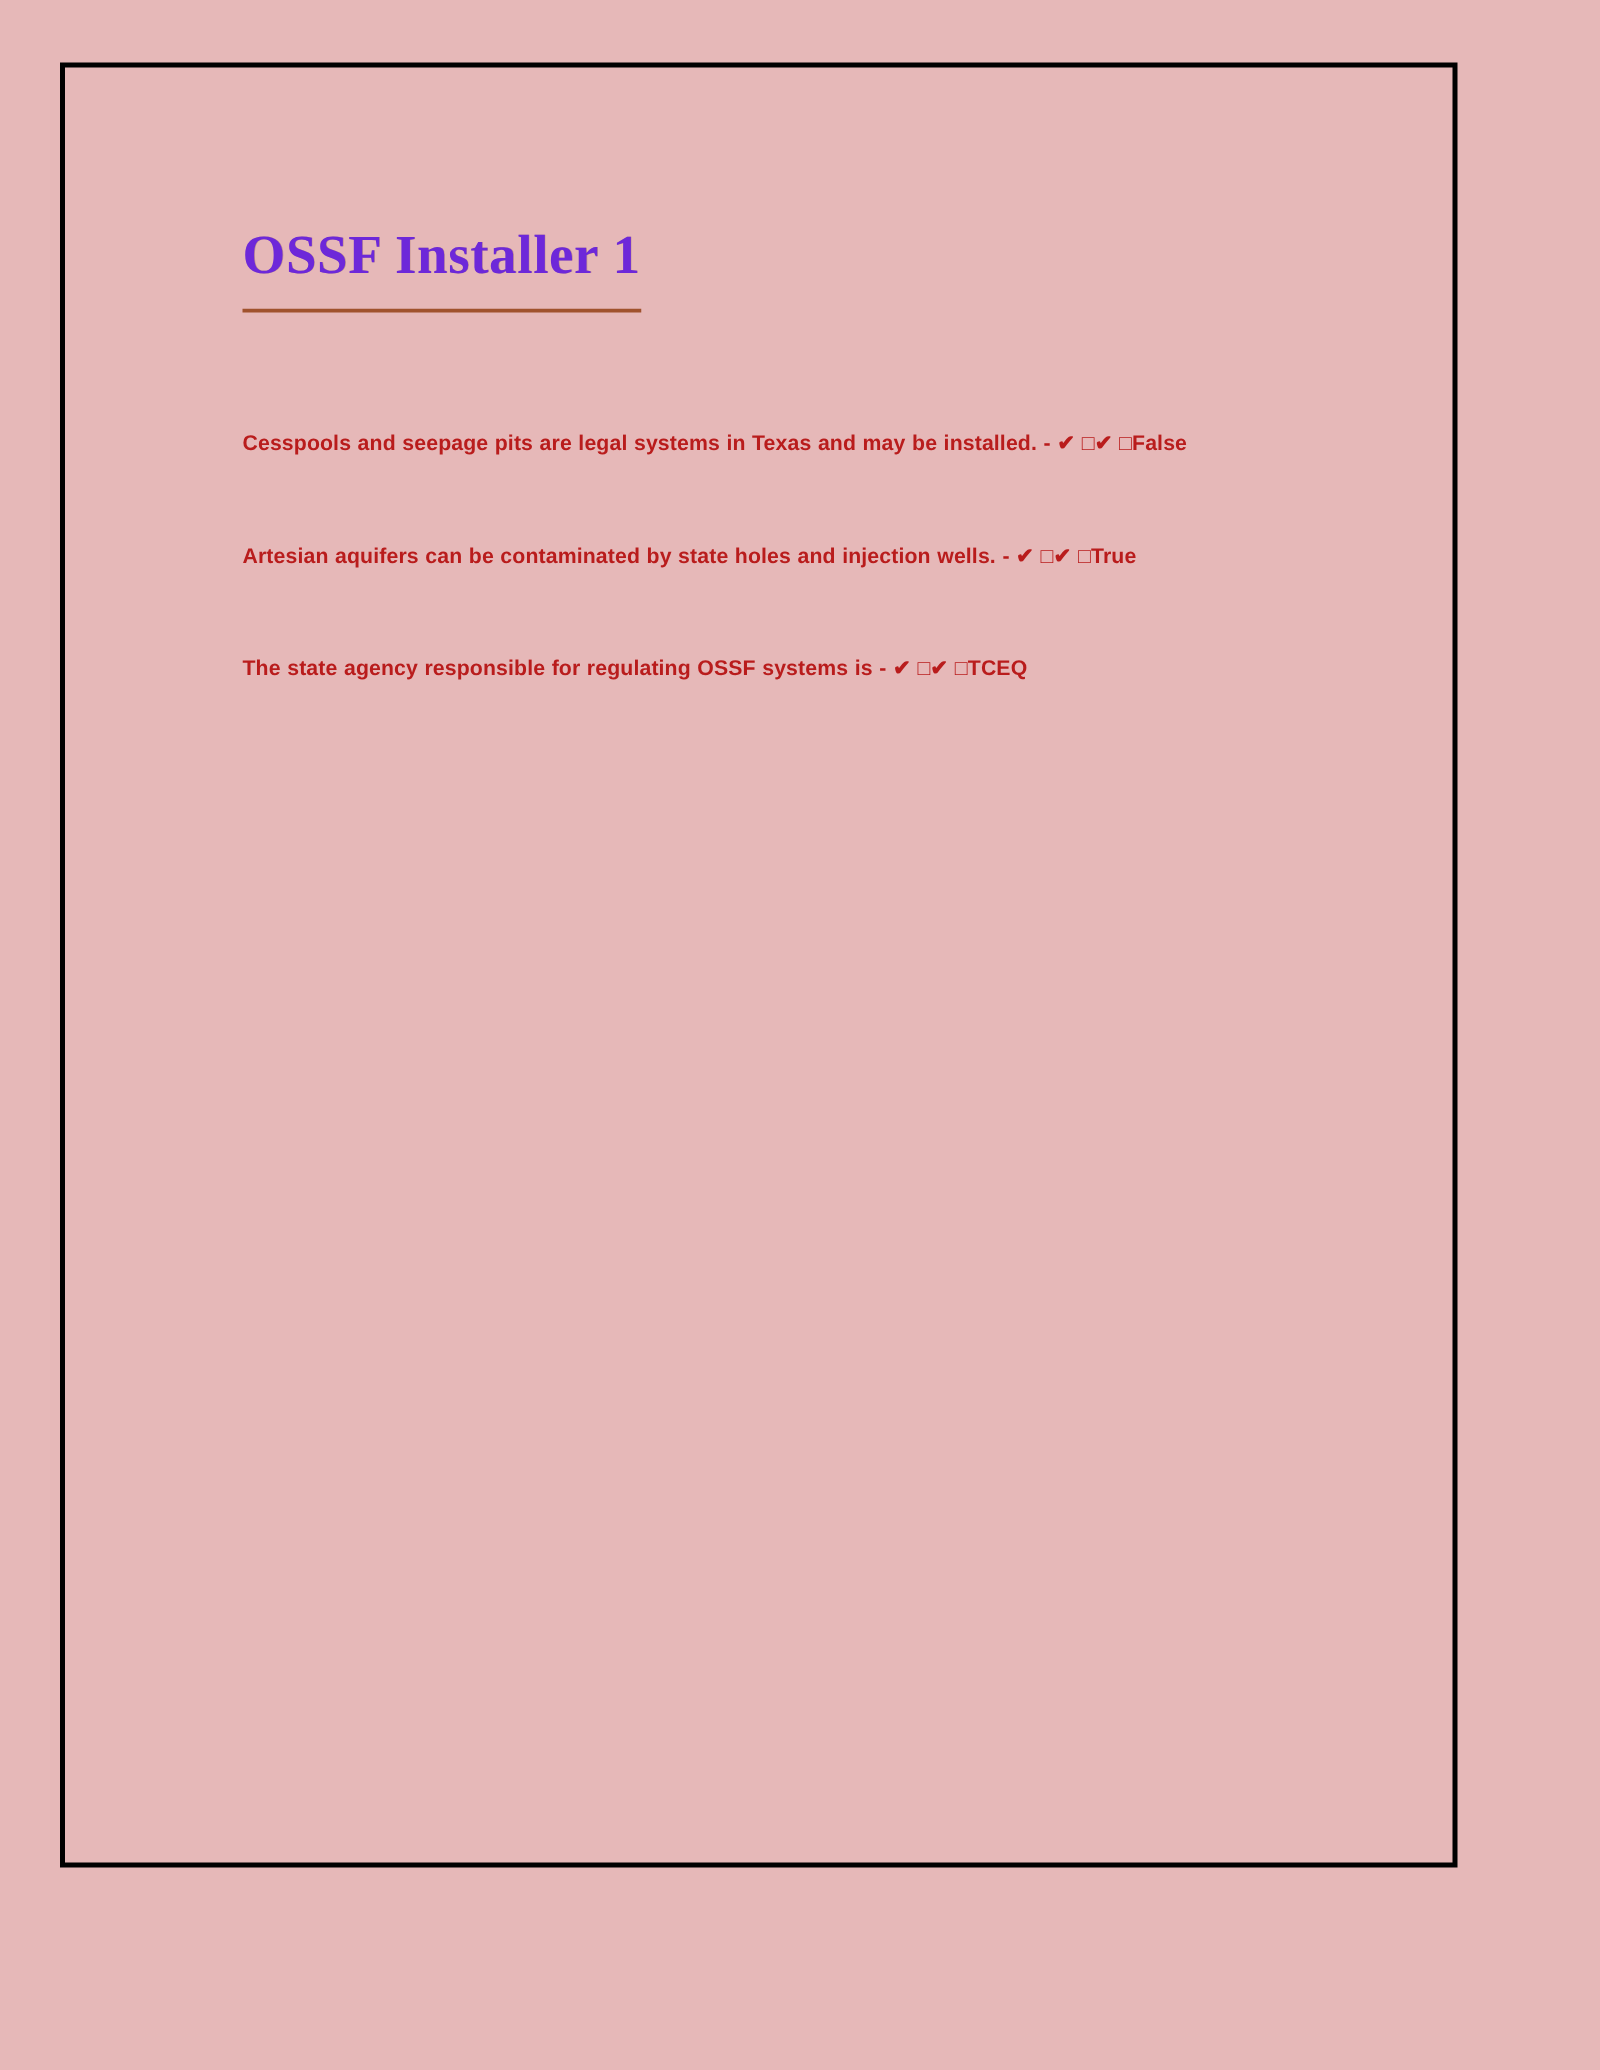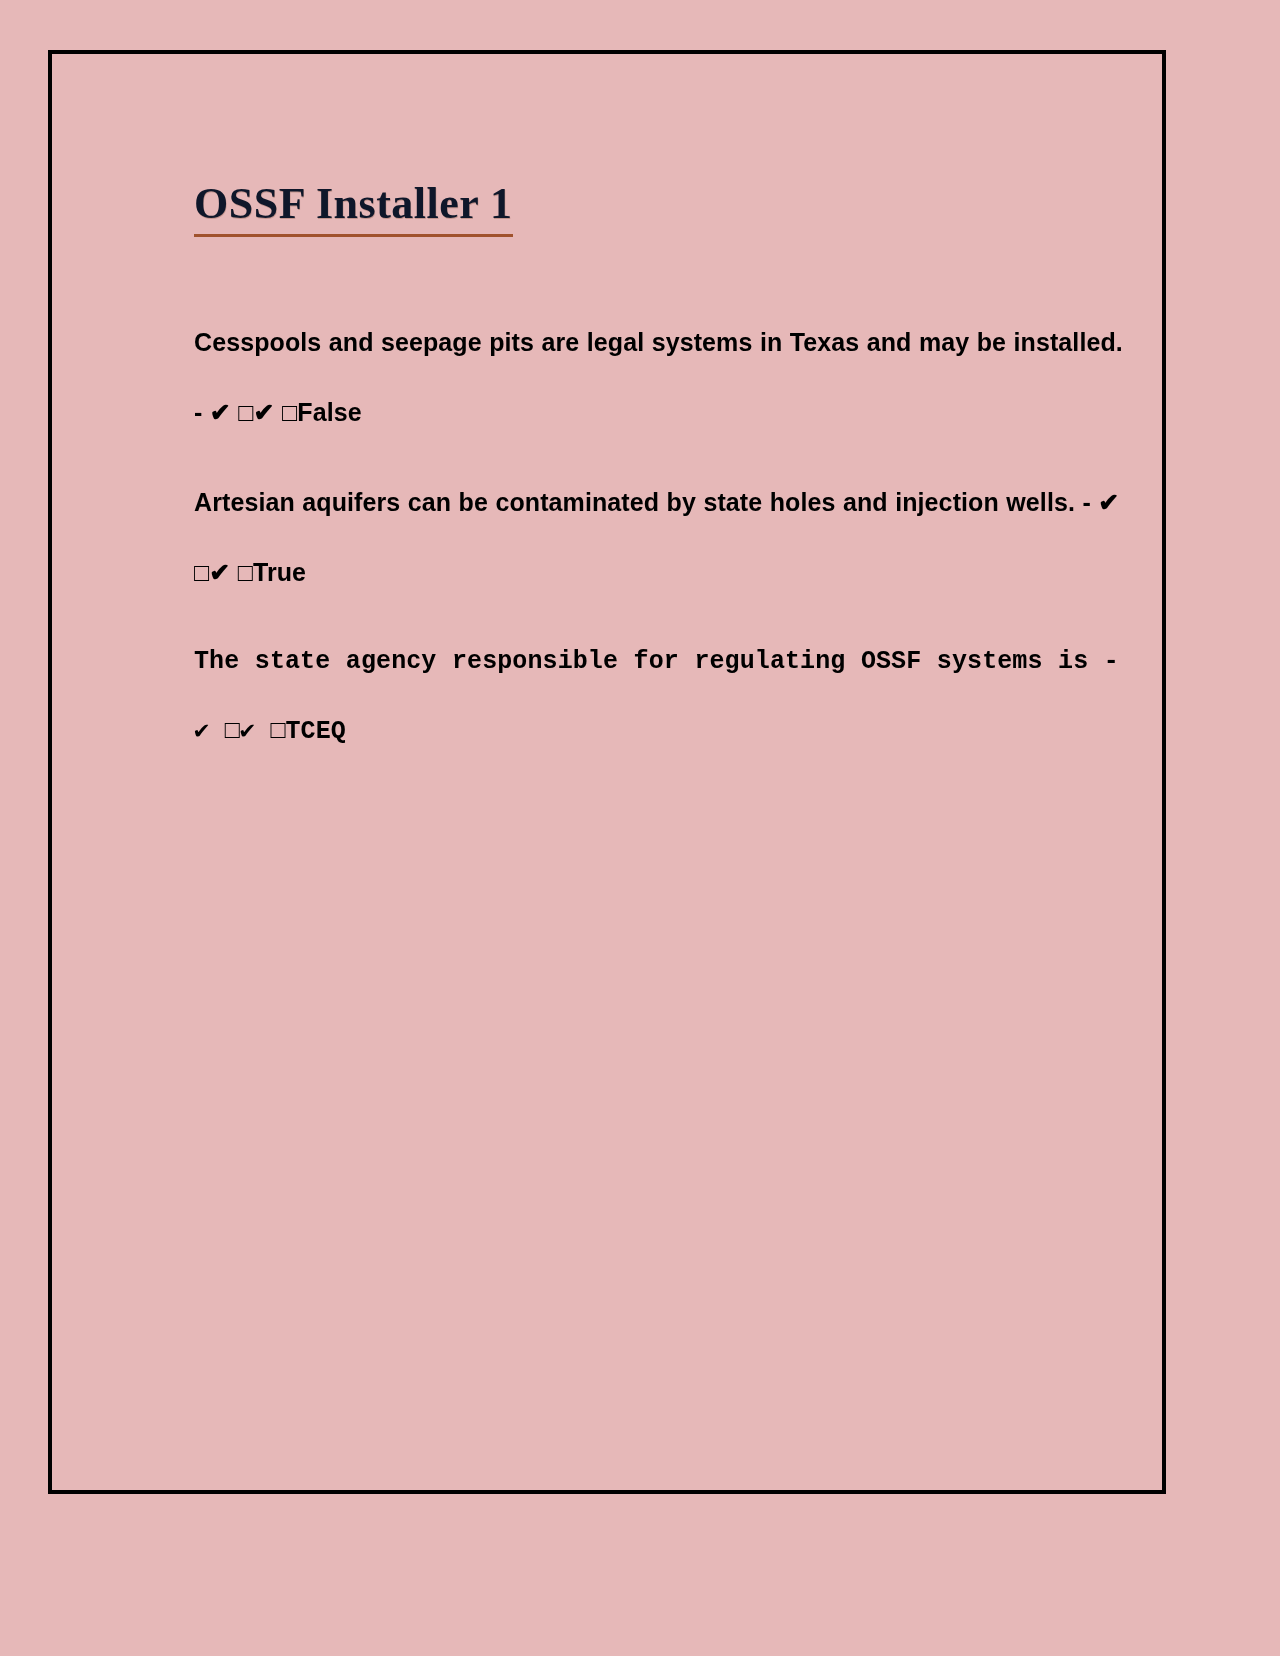--- a/index.html
+++ b/index.html
@@ -34,45 +34,44 @@
     position: absolute;
     left: 142px;
     top: 128px;
     width: 930px;
   }
   .doc-title {
     font-family: "Liberation Serif", serif;
     font-weight: bold;
     font-size: 44px;
     line-height: 1.0;
-    color: #0f172a;
+    color: #6d28d9;
     letter-spacing: 0.5px;
     margin: 0 0 0 0;
     display: inline-block;
     border-bottom: 3px solid #a0522d;
-    padding-bottom: 8px;
+    padding-bottom: 21px;
     text-shadow: 0.5px 0.5px 0 rgba(90,40,10,0.25);
   }
   .qa-list {
     margin-top: 70px;
   }
   .qa-item {
     font-family: "Liberation Sans Narrow", "Liberation Sans", sans-serif;
     font-weight: bold;
-    font-size: 25px;
-    color: #000000;
+    font-size: 17px;
+    color: #b91c1c;
     line-height: 70px;
     margin: 0 0 20px 0;
     letter-spacing: 0.1px;
     word-spacing: 0.4px;
     max-width: 930px;
   }
   .qa-item:last-child {
     margin-bottom: 0;
-    font-family: Liberation Mono, monospace;
   }
 </style>
 </head>
 <body>
 
 <div class="page">
   <div class="page-frame">
     <div class="content">
 
       <h1 class="doc-title">OSSF Installer 1</h1>

